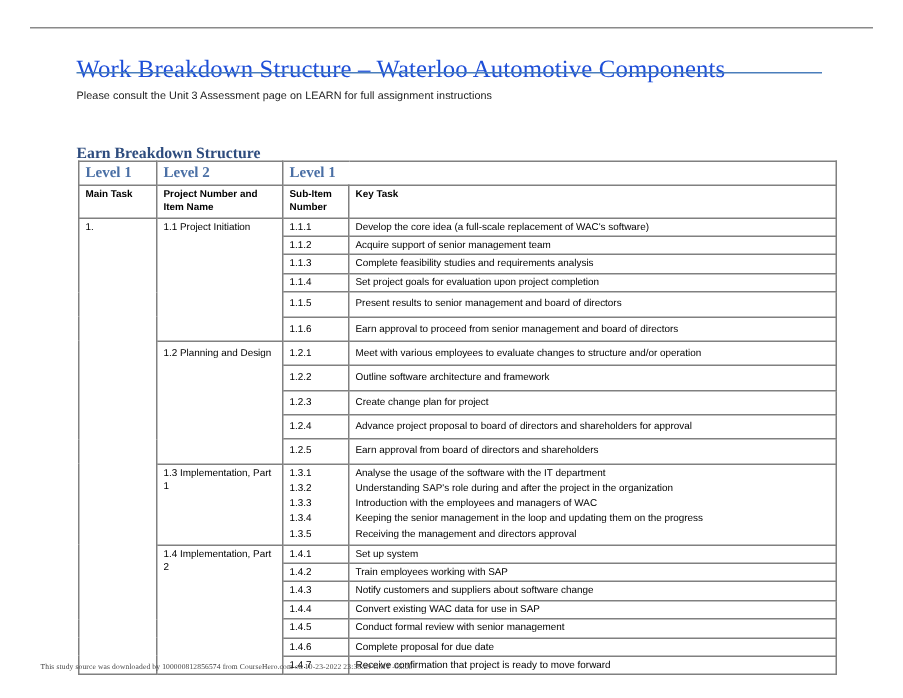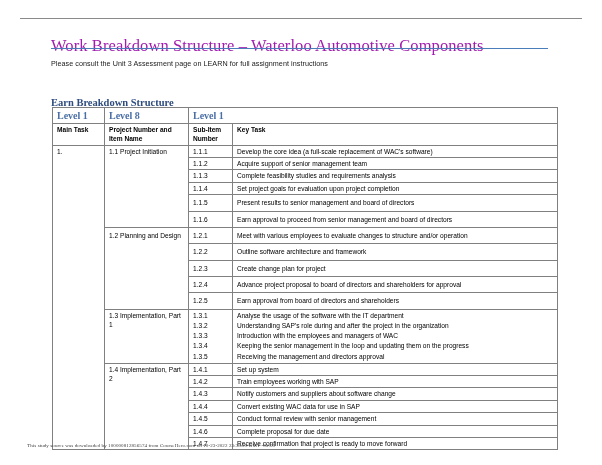--- a/index.html
+++ b/index.html
@@ -34,21 +34,21 @@
   }
 
   .doc-title {
     position: absolute;
     left: 51px;
     top: 25px;
     width: 500px;
     font-family: "Liberation Serif", serif;
     font-size: 16.5px;
     font-weight: normal;
-    color: #a21caf;
+    color: #1d4ed8;
     letter-spacing: 0.1px;
     white-space: nowrap;
   }
 
   .title-rule {
     position: absolute;
     left: 51px;
     top: 48px;
     width: 497px;
     height: 1.2px;
@@ -157,21 +157,21 @@
   <table class="wbs-table">
     <colgroup>
       <col class="col-a">
         <col class="col-b">
         <col class="col-c">
         <col class="col-d">
     </colgroup>
     <tbody id="table-body">
         <tr class="level-row">
           <td>Level 1</td>
-          <td>Level 8</td>
+          <td>Level 2</td>
           <td colspan="2">Level 1</td>
         </tr>
         <tr class="subhead-row">
           <td>Main Task</td>
           <td>Project Number and Item Name</td>
           <td>Sub-Item Number</td>
           <td>Key Task</td>
         </tr>
         <tr>
           <td class="main-task" rowspan="19">1.</td>

